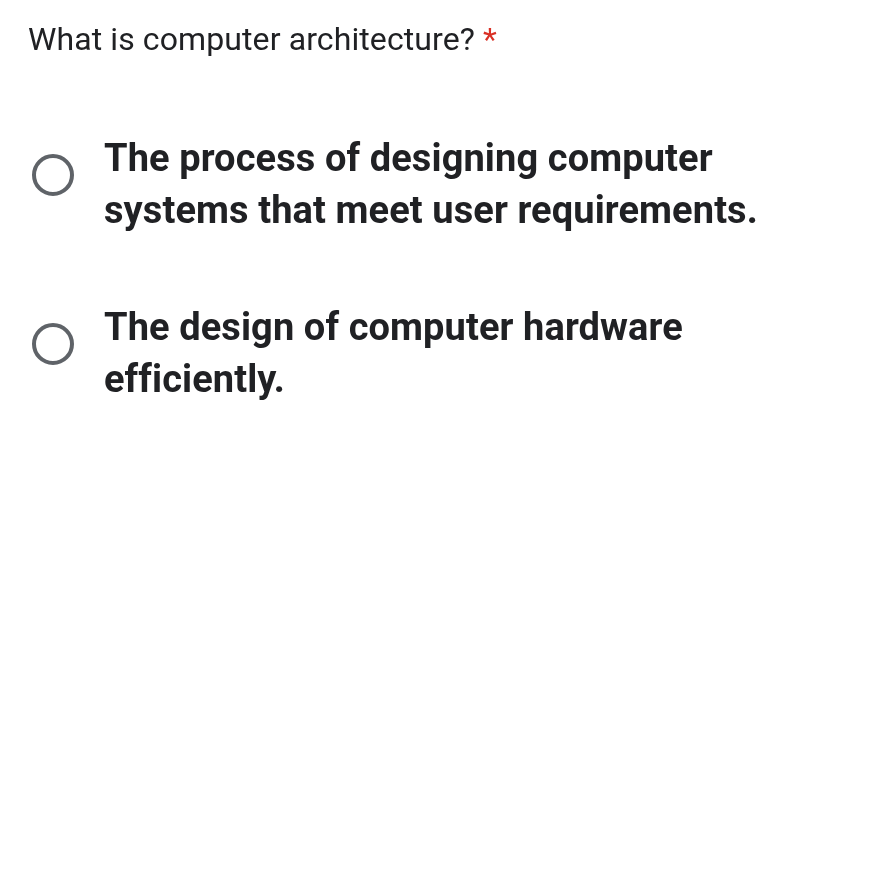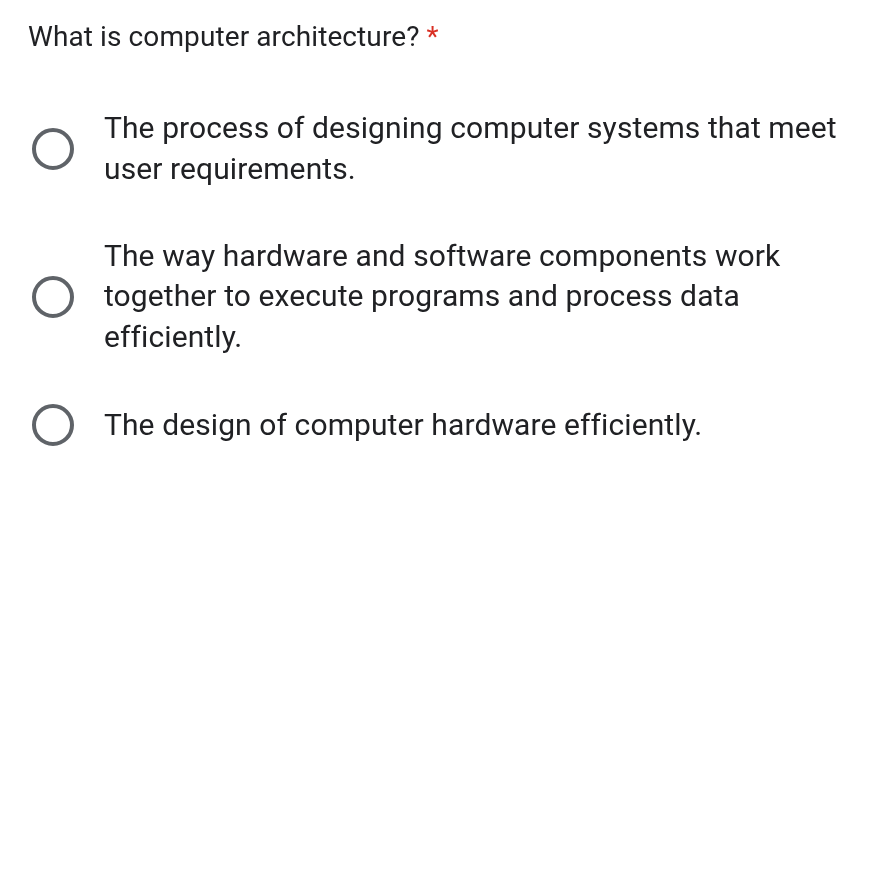--- a/index.html
+++ b/index.html
@@ -9,21 +9,21 @@
     }
     body {
       font-family: Roboto, Arial, sans-serif;
       background: #ffffff;
       width: 893px;
       height: 883px;
       padding: 20px 28px;
       color: #202124;
     }
     .question-title {
-      font-size: 28px;
+      font-size: 32px;
       font-weight: 400;
       color: #202124;
       margin-bottom: 55px;
       letter-spacing: 0.1px;
     }
     .required-asterisk {
       color: #d93025;
     }
     .options-container {
       display: flex;
@@ -40,45 +40,42 @@
     .radio-circle {
       width: 42px;
       height: 42px;
       min-width: 42px;
       border: 4px solid #5f6368;
       border-radius: 50%;
       background: transparent;
       flex-shrink: 0;
     }
     .option-label {
-      font-size: 30px;
-      font-weight: 400;
+      font-size: 38px;
+      font-weight: 700;
       color: #202124;
       line-height: 1.36;
       letter-spacing: 0.1px;
+      margin-top: 20px;
     }
   </style>
 </head>
 <body>
 
 <div>
   <div class="question-title">
     <span>What is computer architecture?</span>
     <span class="required-asterisk">*</span>
   </div>
 
   <div class="options-container">
     <label class="option-row">
       <span class="radio-circle"></span>
       <span class="option-label">The process of designing computer systems that meet user requirements.</span>
     </label>
 
-    <label class="option-row">
-      <span class="radio-circle"></span>
-      <span class="option-label">The way hardware and software components work together to execute programs and process data efficiently.</span>
-    </label>
 
     <label class="option-row">
       <span class="radio-circle"></span>
       <span class="option-label">The design of computer hardware efficiently.</span>
     </label>
   </div>
 </div>
 
 </body></html>

